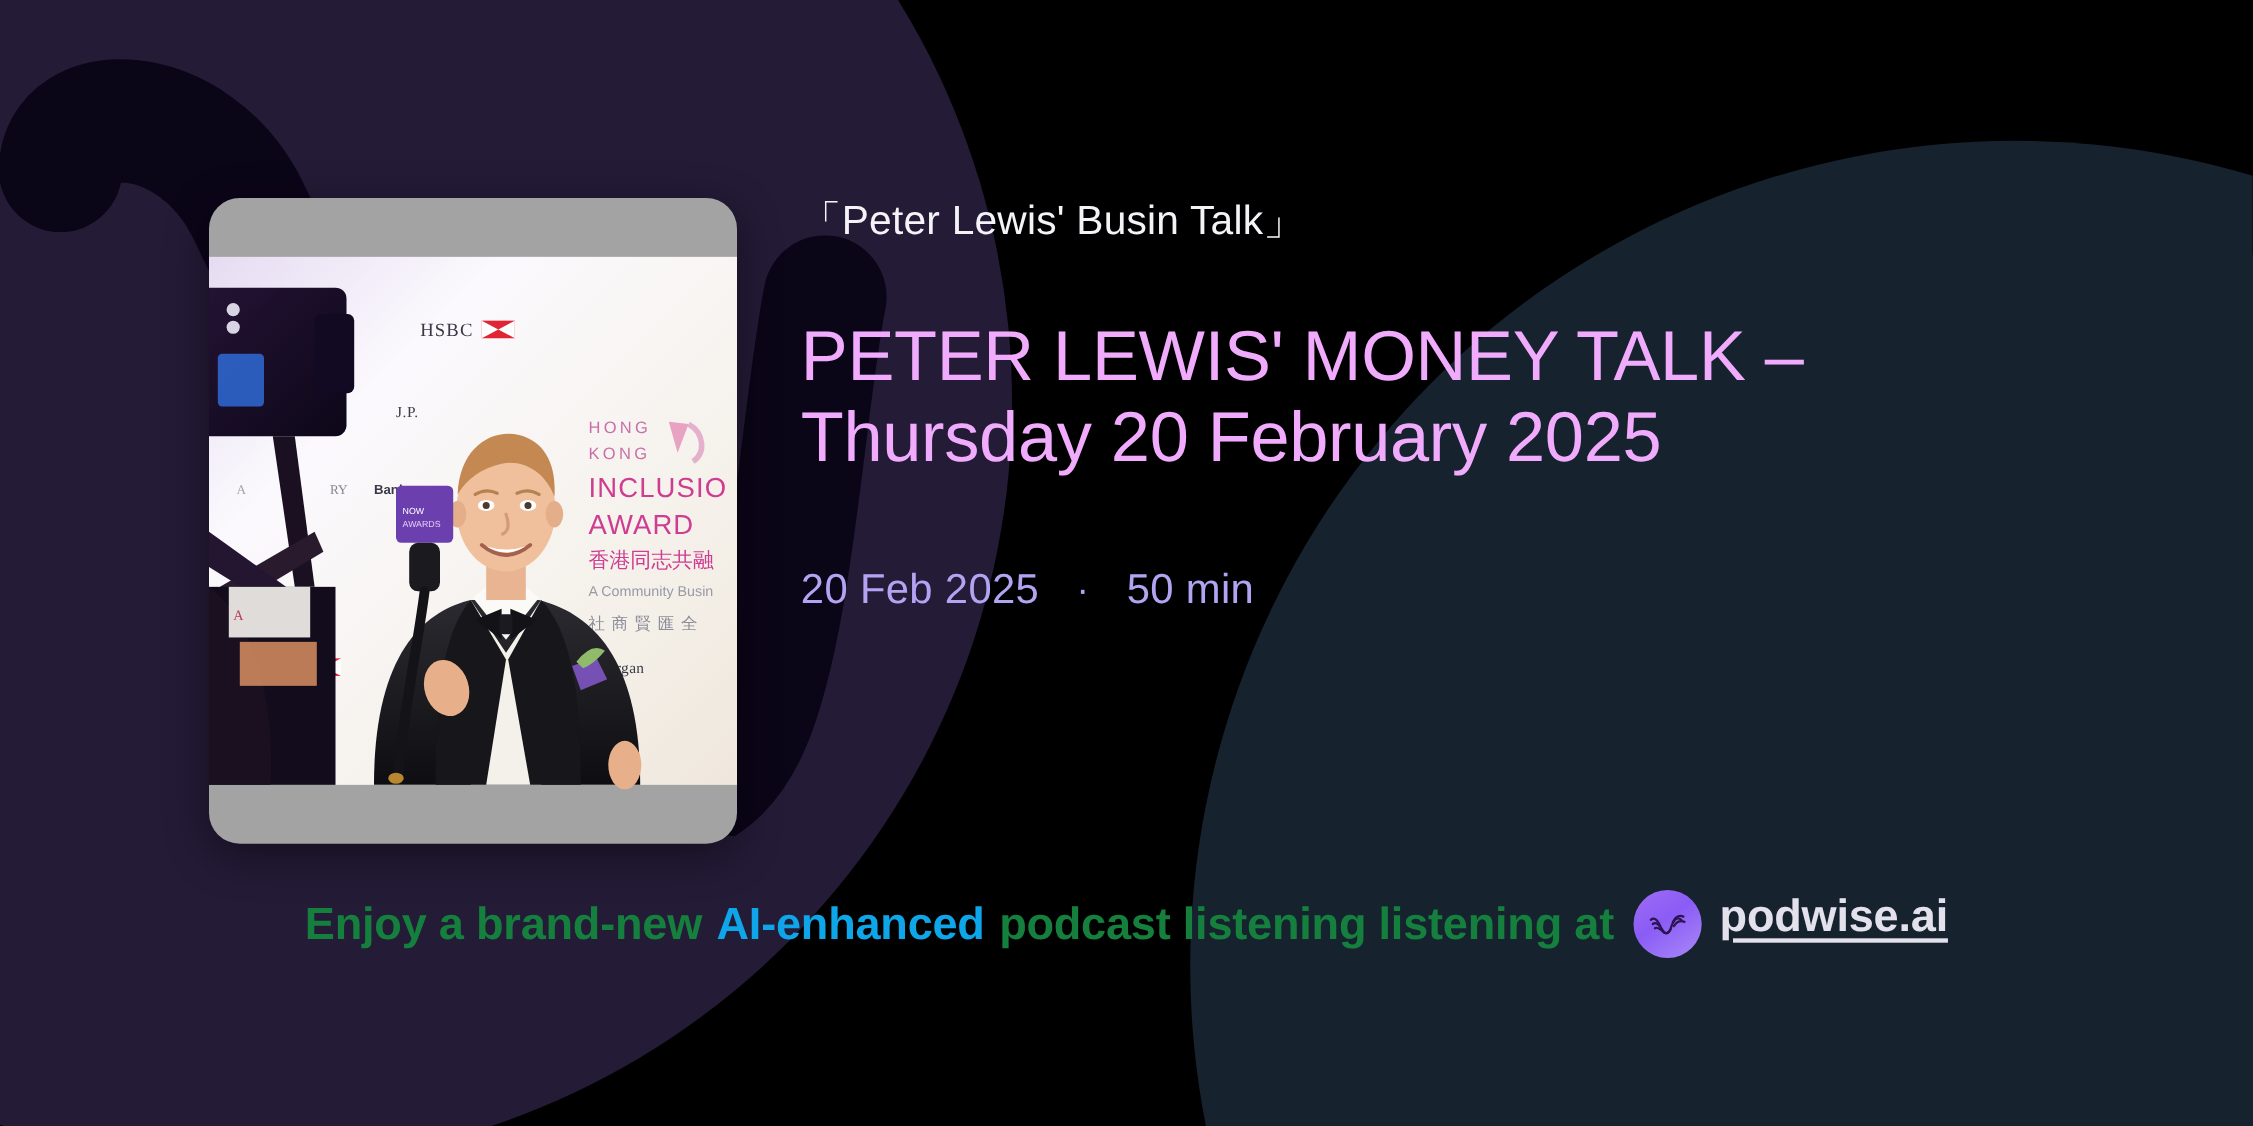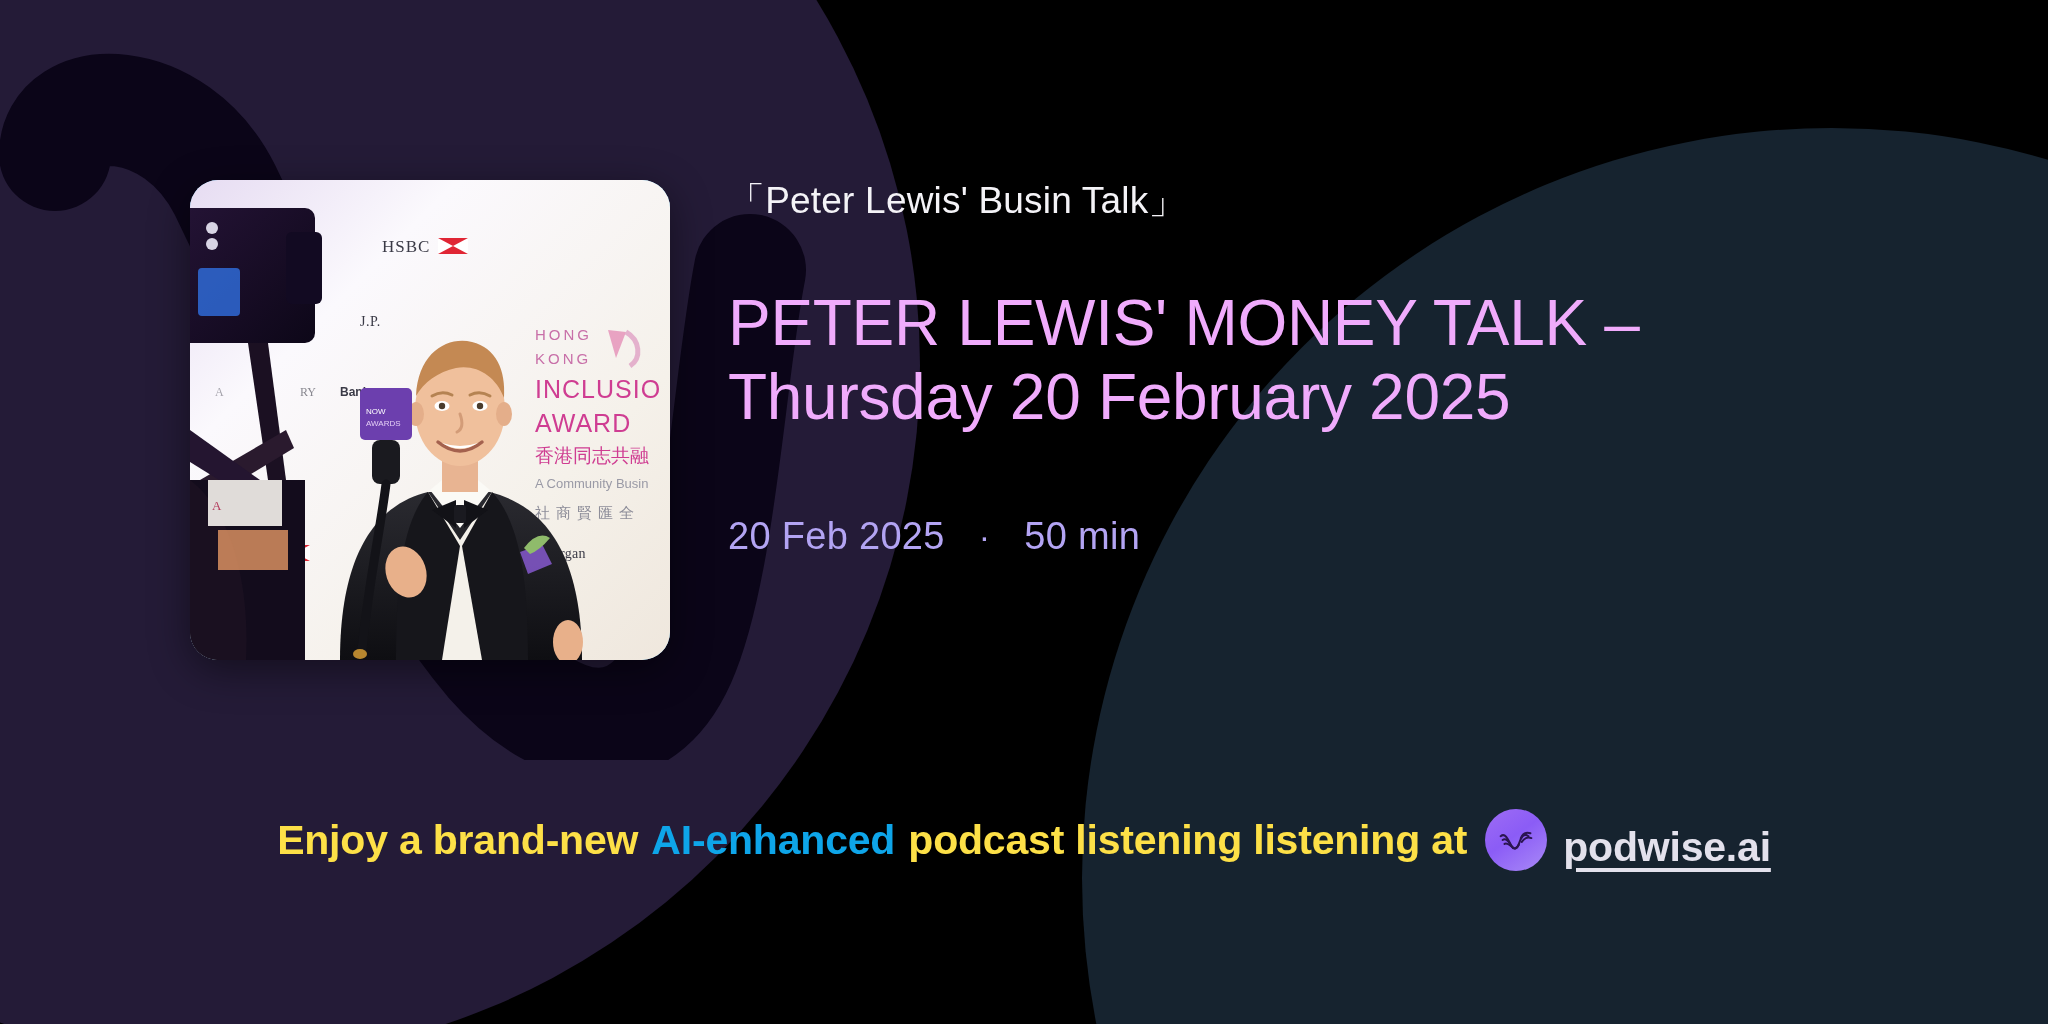--- a/index.html
+++ b/index.html
@@ -46,25 +46,25 @@
   
   .content{
     position:absolute;
     left:0; top:0;
     width:2048px; height:1024px;
   }
 
   .cover-art{
     position:absolute;
     left:190px; top:180px;
-    width:480px; height:480px;
+    width:480px; height:587px;
     border-radius:28px;
     overflow:hidden;
     box-shadow:0 10px 40px rgba(0,0,0,.45);
-    background:#7dd3fc;
+    background:#a3a3a3;
   }
   .cover-art svg{ display:block; width:100%; height:100%; }
 
   .text-col{
     position:absolute;
     left:728px; top:178px;
     width:1180px;
   }
 
   .show-name{
@@ -106,27 +106,27 @@
     height:80px;
     display:flex;
     align-items:center;
     justify-content:center;
     gap:0;
     font-size:41px;
     font-weight:700;
     letter-spacing:-0.2px;
     white-space:nowrap;
   }
-  .tag-white{ color:#fde047; }
+  .tag-white{ color:#15803d; }
   .tag-accent{ color:#0ea5e9; }
   .tag-space{ display:inline-block; width:.32em; }
 
   .brand{
     display:inline-flex;
-    align-items:flex-end;
+    align-items:flex-start;
     gap:20px;
     margin-left:18px;
   }
   .brand-logo{
     width:62px; height:62px;
     border-radius:50%;
     background:linear-gradient(145deg,#9e6cf4 0%,#8b5cf6 45%,#a98af7 100%);
     display:flex; align-items:center; justify-content:center;
     flex:0 0 auto;
   }

